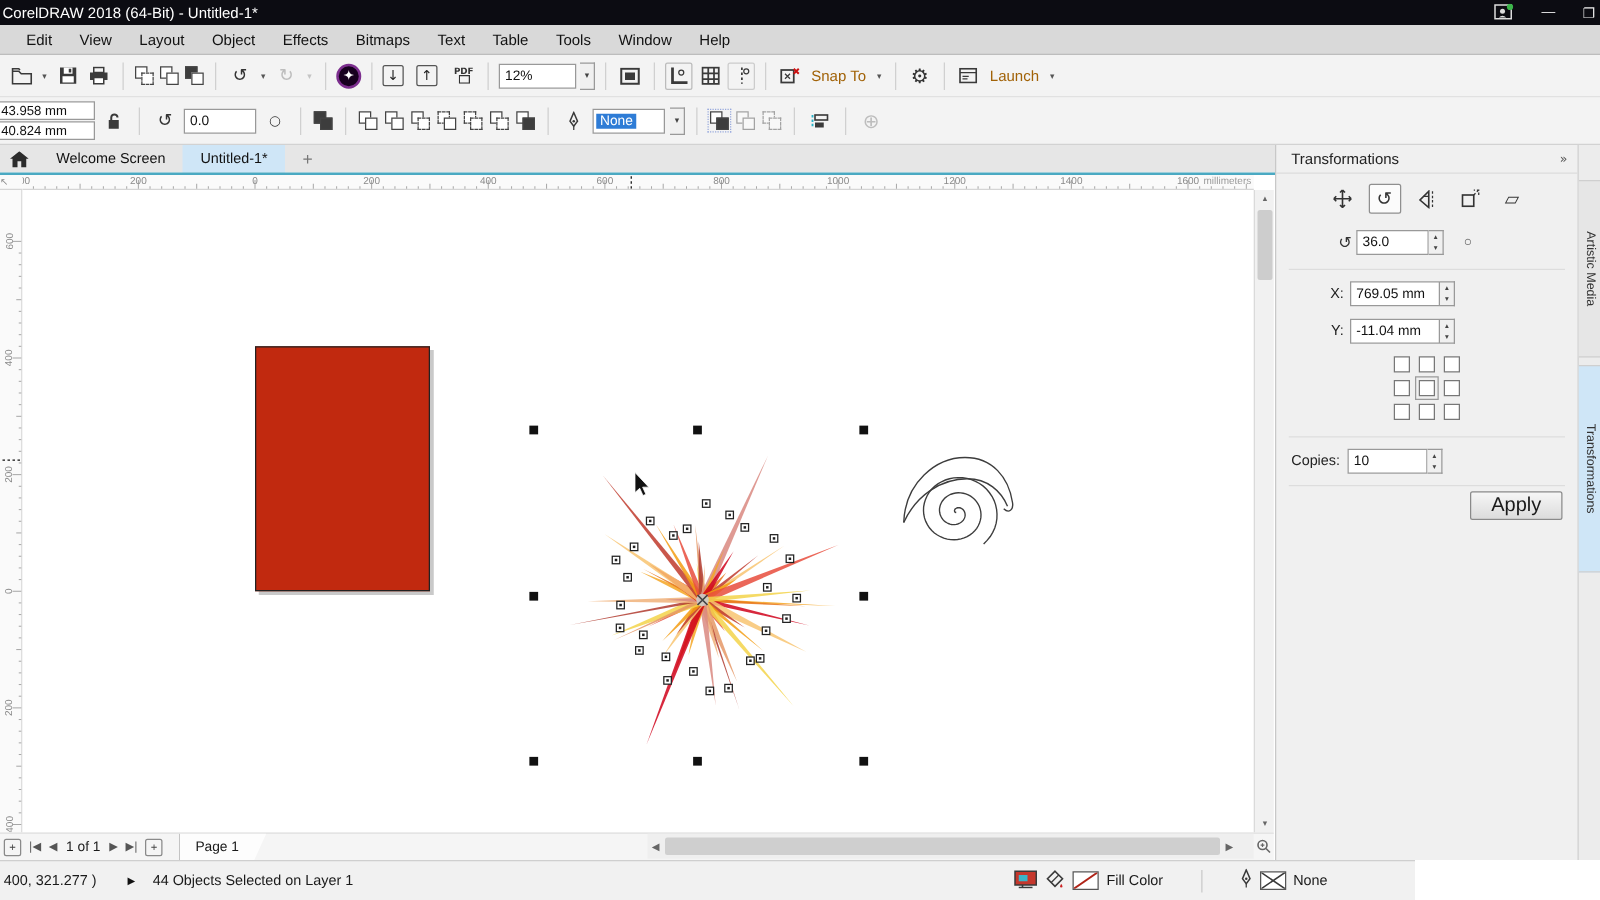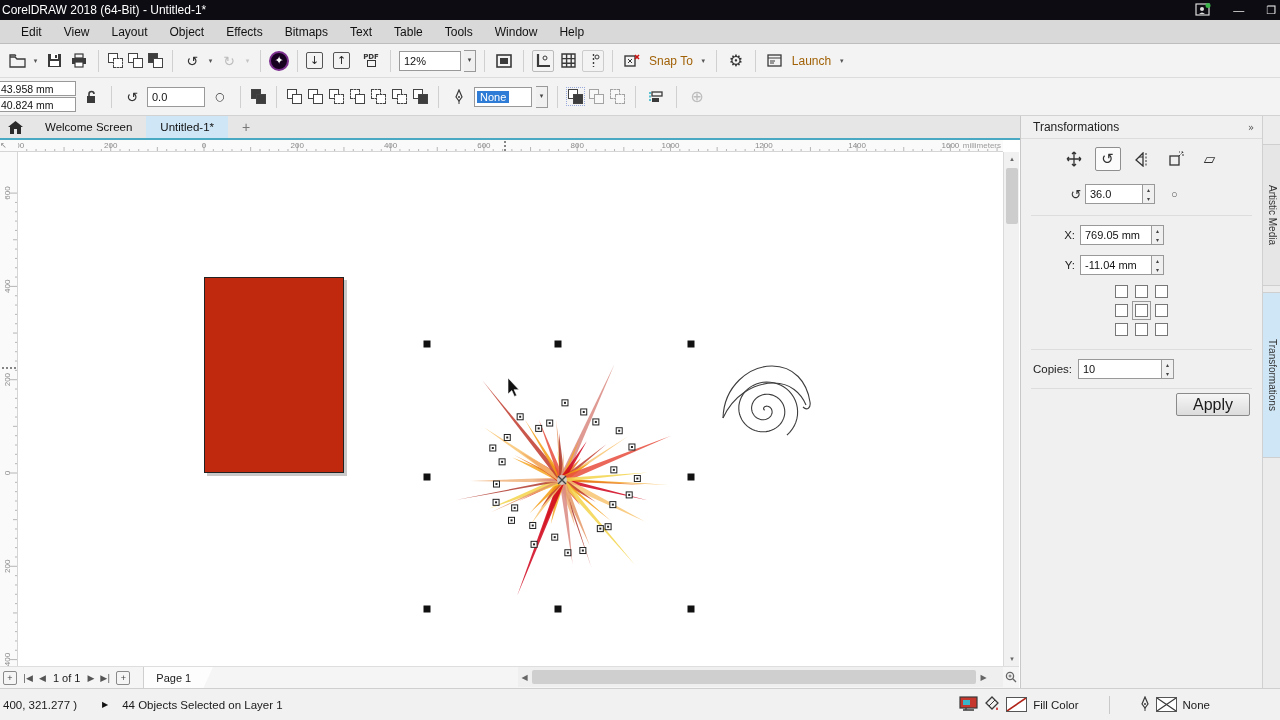--- a/index.html
+++ b/index.html
@@ -50,21 +50,21 @@
   #vthumb{position:absolute;left:2px;top:16px;width:12px;height:56px;background:#cdcdcd;border-radius:2px}
   #bottombar{left:0;top:666px;width:1019px;height:22px;background:#f5f5f5;border-top:1px solid #dedede;display:flex;align-items:center}
   .navg{font-size:9px;color:#555;padding:0 3px;font-family:"DejaVu Sans",sans-serif}
   .addpg{width:14px;height:14px;border:1px solid #8a8a8a;border-radius:2px;font-size:9px;color:#444;display:inline-flex;align-items:center;justify-content:center;margin:0 3px}
   #pagetab{height:22px;background:#fdfdfd;border-left:1px solid #bbb;clip-path:polygon(0 0,100% 0,calc(100% - 10px) 100%,0 100%);padding:0 22px 0 12px;display:flex;align-items:center;font-size:11px;margin-left:10px}
   #hscroll{position:absolute;left:518px;top:667px;width:485px;height:20px;background:#efefef;display:flex;align-items:center}
   #hscroll .arr{width:13px;text-align:center;font-size:8px;color:#666;font-family:"DejaVu Sans",sans-serif}
   #hthumb{height:14px;background:#cfcfcf;border-radius:2px;width:444px;margin:0 1px}
   #navzoom{position:absolute;left:1003px;top:666px;width:16px;height:22px;display:flex;align-items:center;justify-content:center}
   
-  #statusbar{left:0;top:688px;width:1280px;height:32px;background:#f1f1f1;border-top:1px solid #cfcfcf;display:flex;align-items:center;font-size:11.5px}
+  #statusbar{left:0;top:688px;width:1132px;height:32px;background:#f1f1f1;border-top:1px solid #cfcfcf;display:flex;align-items:center;font-size:11.5px}
   .swatch{width:21px;height:15px;border:1px solid #555;background:#fff;position:relative;flex:none}
   .swatch svg{position:absolute;left:0;top:0}
   
   #docker{left:1020px;top:116px;width:242px;height:572px;background:#f0f0f0;border-left:1px solid #c8c8c8}
   #docker .title{display:flex;align-items:center;padding:4px 8px 4px 12px;font-size:12px;color:#222;border-bottom:1px solid #dcdcdc}
   #docker .title .chev{margin-left:auto;color:#555;font-size:10px;font-family:"DejaVu Sans",sans-serif}
   .ticonrow{display:flex;justify-content:center;gap:8px;padding:8px 0 6px}
   .ticon{width:26px;height:24px;display:flex;align-items:center;justify-content:center;font-size:15px;color:#333;font-family:"DejaVu Sans",sans-serif}
   .ticon.sel{border:1px solid #8f8f8f;background:#fbfbfb;border-radius:2px}
   .drow{display:flex;align-items:center;padding:5px 0 5px 38px}
@@ -753,21 +753,21 @@
     <span class="acell"></span>
     <span class="acell sel"></span>
     <span class="acell"></span>
     <span class="acell"></span>
     <span class="acell"></span>
     <span class="acell"></span>
   </div>
   <div class="dsep"></div>
   <div class="drow" style="padding-left:12px">
     <span class="dlbl" style="margin-right:6px">Copies:</span>
-    <span class="fld" style="width:84px">10</span>
+    <span class="fld" style="width:64px">10</span>
     <span class="spn">
         <span>▴</span>
         <span>▾</span>
       </span>
   </div>
   <div class="dsep"></div>
   <div style="position:relative;height:32px">
     <span id="applybtn">Apply</span>
   </div>
 </div>

